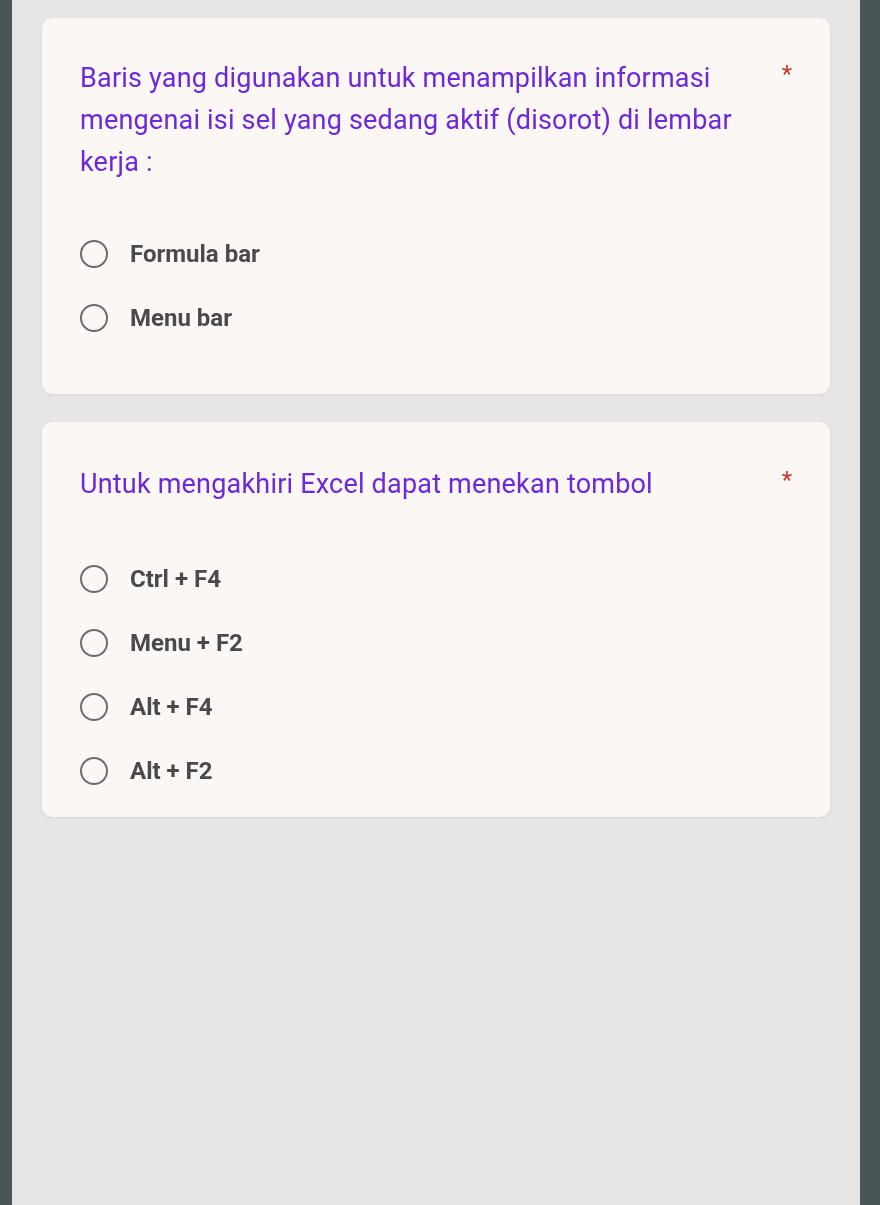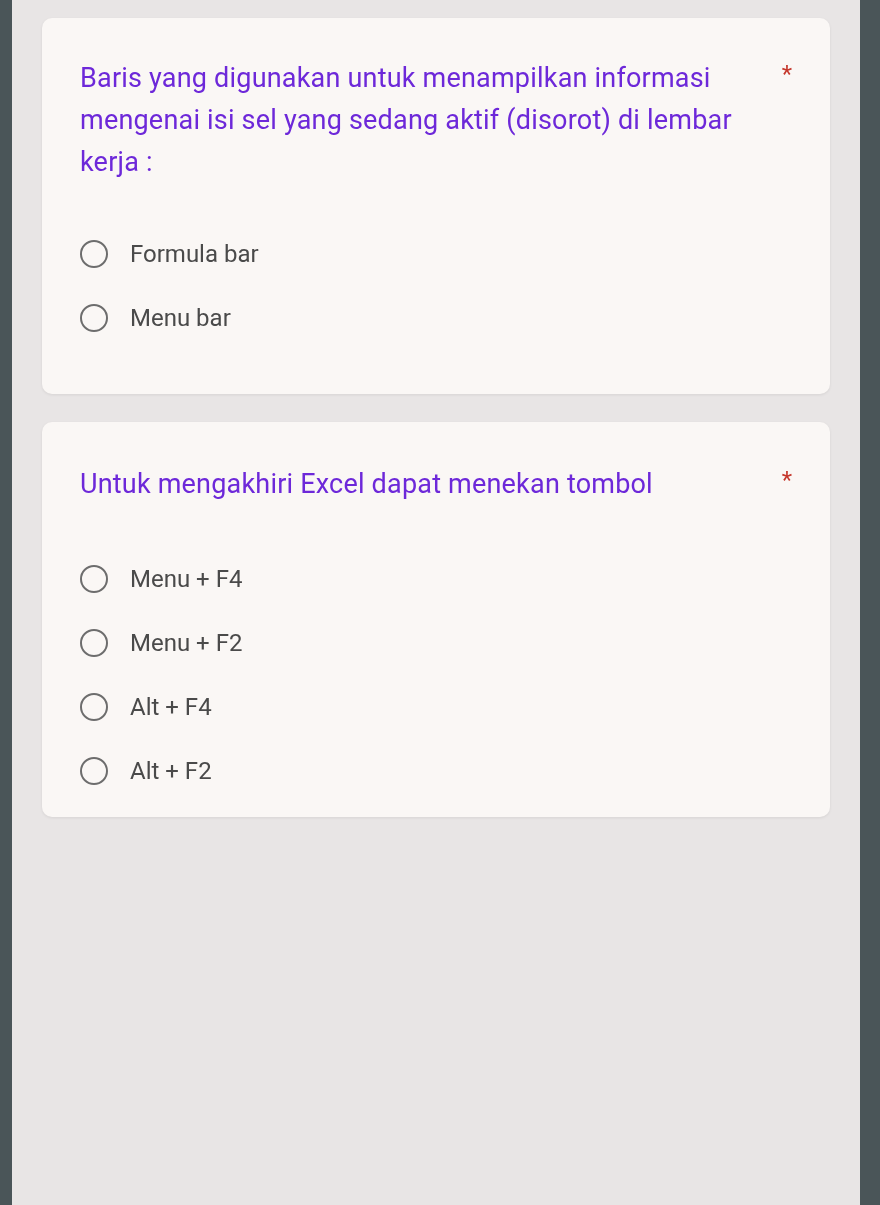--- a/index.html
+++ b/index.html
@@ -49,20 +49,21 @@
     .options {
       margin-top: 44px;
     }
     .option-item {
       display: flex;
       align-items: center;
       gap: 22px;
       padding: 12px 0;
       margin-bottom: 12px;
       cursor: pointer;
+      font-weight: bold;
     }
     .radio {
       width: 28px;
       height: 28px;
       border: 2.5px solid #6d6d6d;
       border-radius: 50%;
       flex-shrink: 0;
     }
     .option-label {
       font-size: 24px;
@@ -98,21 +99,21 @@
   </div>
 
   <div class="card card2">
     <div class="question-row">
       <div class="question-text">Untuk mengakhiri Excel dapat menekan tombol</div>
       <div class="required-asterisk">*</div>
     </div>
     <div class="options">
       <div class="option-item">
         <span class="radio"></span>
-        <span class="option-label">Menu + F4</span>
+        <span class="option-label">Ctrl + F4</span>
       </div>
       <div class="option-item">
         <span class="radio"></span>
         <span class="option-label">Menu + F2</span>
       </div>
       <div class="option-item">
         <span class="radio"></span>
         <span class="option-label">Alt + F4</span>
       </div>
       <div class="option-item">

